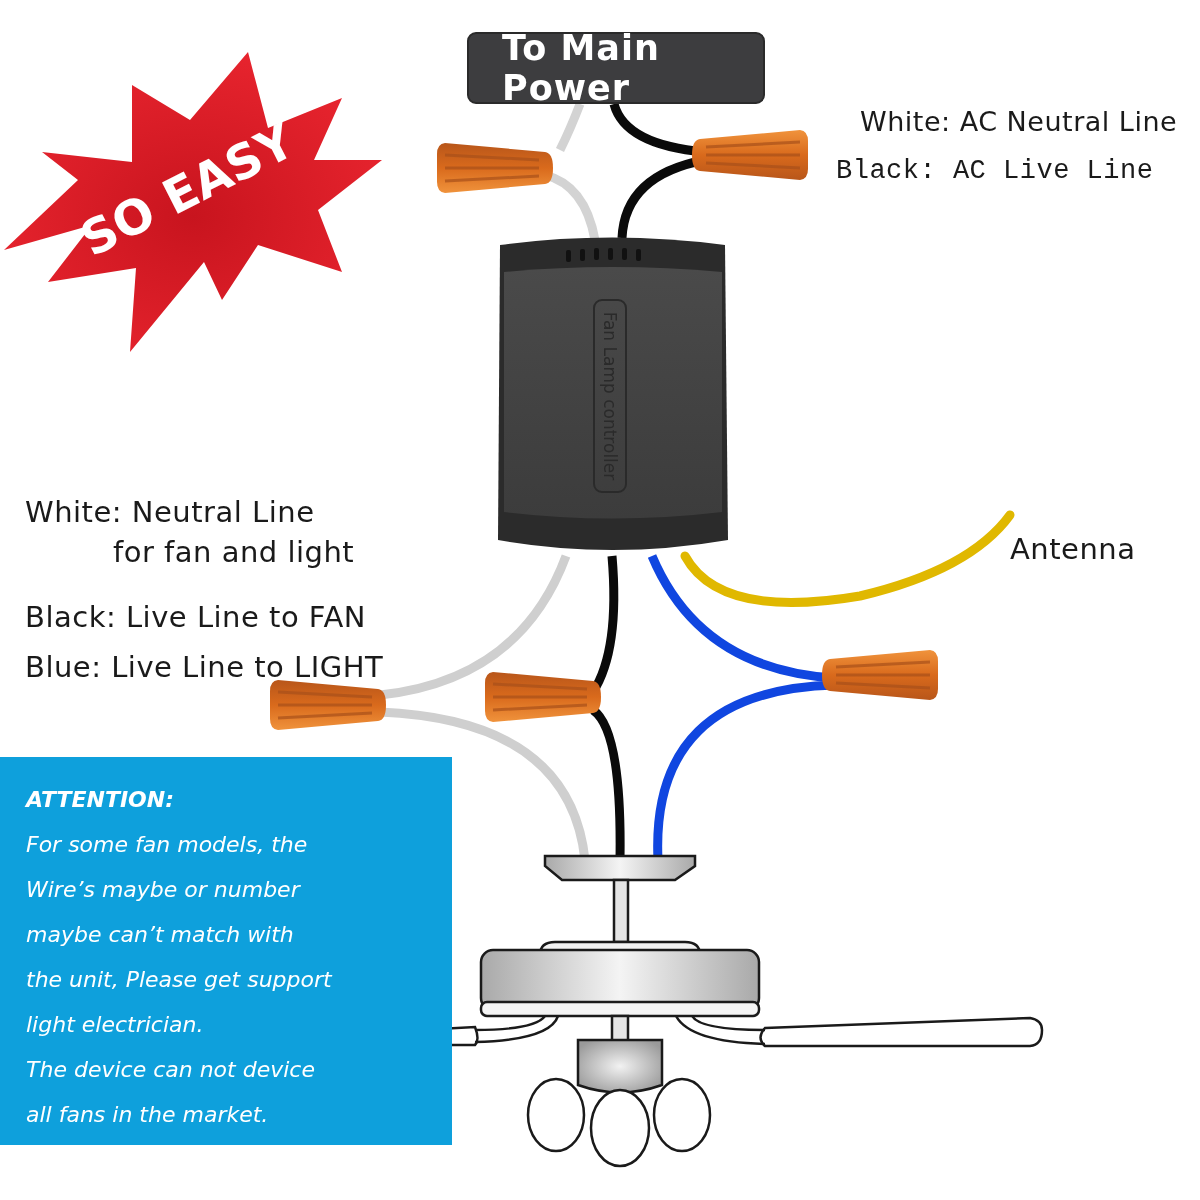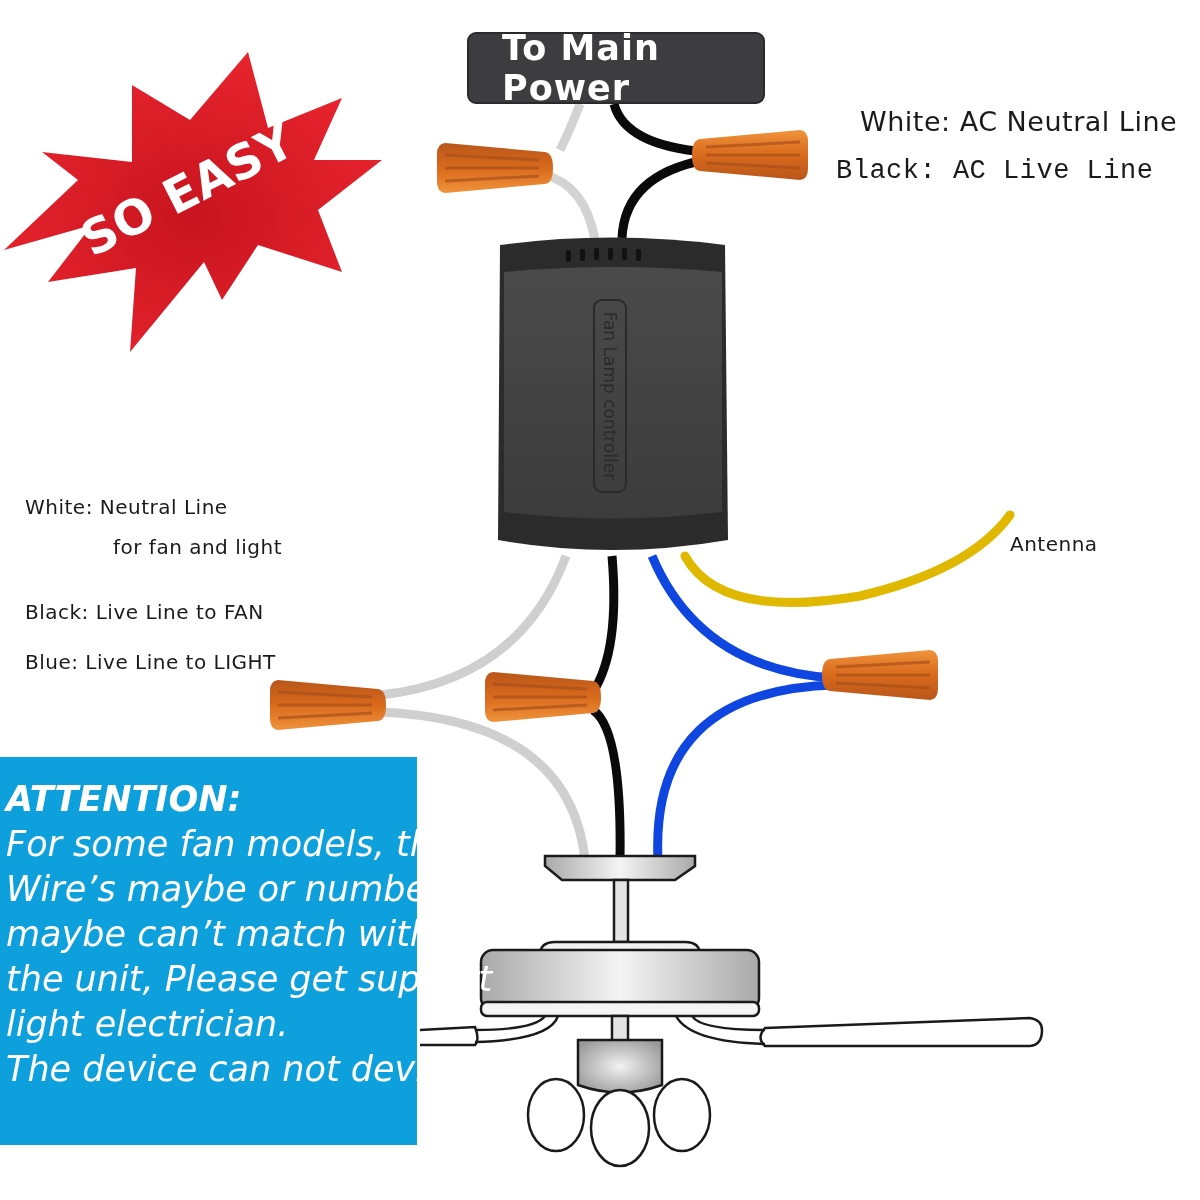--- a/index.html
+++ b/index.html
@@ -1,30 +1,30 @@
 <!DOCTYPE html>
 <html><head>
   <meta charset="utf-8">
   <style>
     html, body { margin: 0; padding: 0; background: #ffffff; }
     body { width: 1200px; height: 1200px; position: relative; overflow: hidden; font-family: "DejaVu Sans", sans-serif; }
     #diagram { position: absolute; left: 0; top: 0; width: 1200px; height: 1200px; }
     .label { position: absolute; color: #1a1a1a; font-family: "DejaVu Sans", sans-serif; font-size: 27px; letter-spacing: 0.5px; white-space: nowrap; }
-    .label.small { font-size: 20px; }
+    .label.small { font-size: 29px; }
     #power-box {
       position: absolute; left: 467px; top: 32px; width: 298px; height: 72px;
       background: #3d3d3f; border-radius: 9px; border: 2px solid #2a2a2a; box-sizing: border-box;
       color: #ffffff; font-size: 35px; font-weight: bold; letter-spacing: 1px;
       display: flex; align-items: center; justify-content: center; padding-left: 33px;
     }
     #attention-box {
-      position: absolute; left: 0; top: 757px; width: 417px; height: 388px;
-      background: #0ea0dc; box-sizing: border-box; padding: 20px 0 0 6px;
+      position: absolute; left: 0; top: 757px; width: 452px; height: 388px;
+      background: #0ea0dc; box-sizing: border-box; padding: 20px 0 0 26px;
       color: #ffffff; font-family: "DejaVu Sans", sans-serif; font-style: italic;
-      font-size: 35px; line-height: 45px;
+      font-size: 22px; line-height: 45px;
     }
     #attention-box .title { font-weight: bold; }
     #attention-box div { white-space: nowrap; }
   </style>
 </head>
 <body>
 
 <svg id="diagram" viewBox="0 0 1200 1200" xmlns="http://www.w3.org/2000/svg">
   <defs>
     <linearGradient id="connGrad" x1="0" y1="0" x2="0" y2="1">
@@ -131,13 +131,14 @@
 <div class="label small" style="left:1010px; top:532px;">Antenna</div>
 
 <div id="attention-box">
   <div class="title">ATTENTION:</div>
   <div>For some fan models, the</div>
   <div>Wire’s maybe or number</div>
   <div>maybe can’t match with</div>
   <div>the unit, Please get support</div>
   <div>light electrician.</div>
   <div>The device can not device</div>
+  <div>all fans in the market.</div>
 </div>
 
 </body></html>

